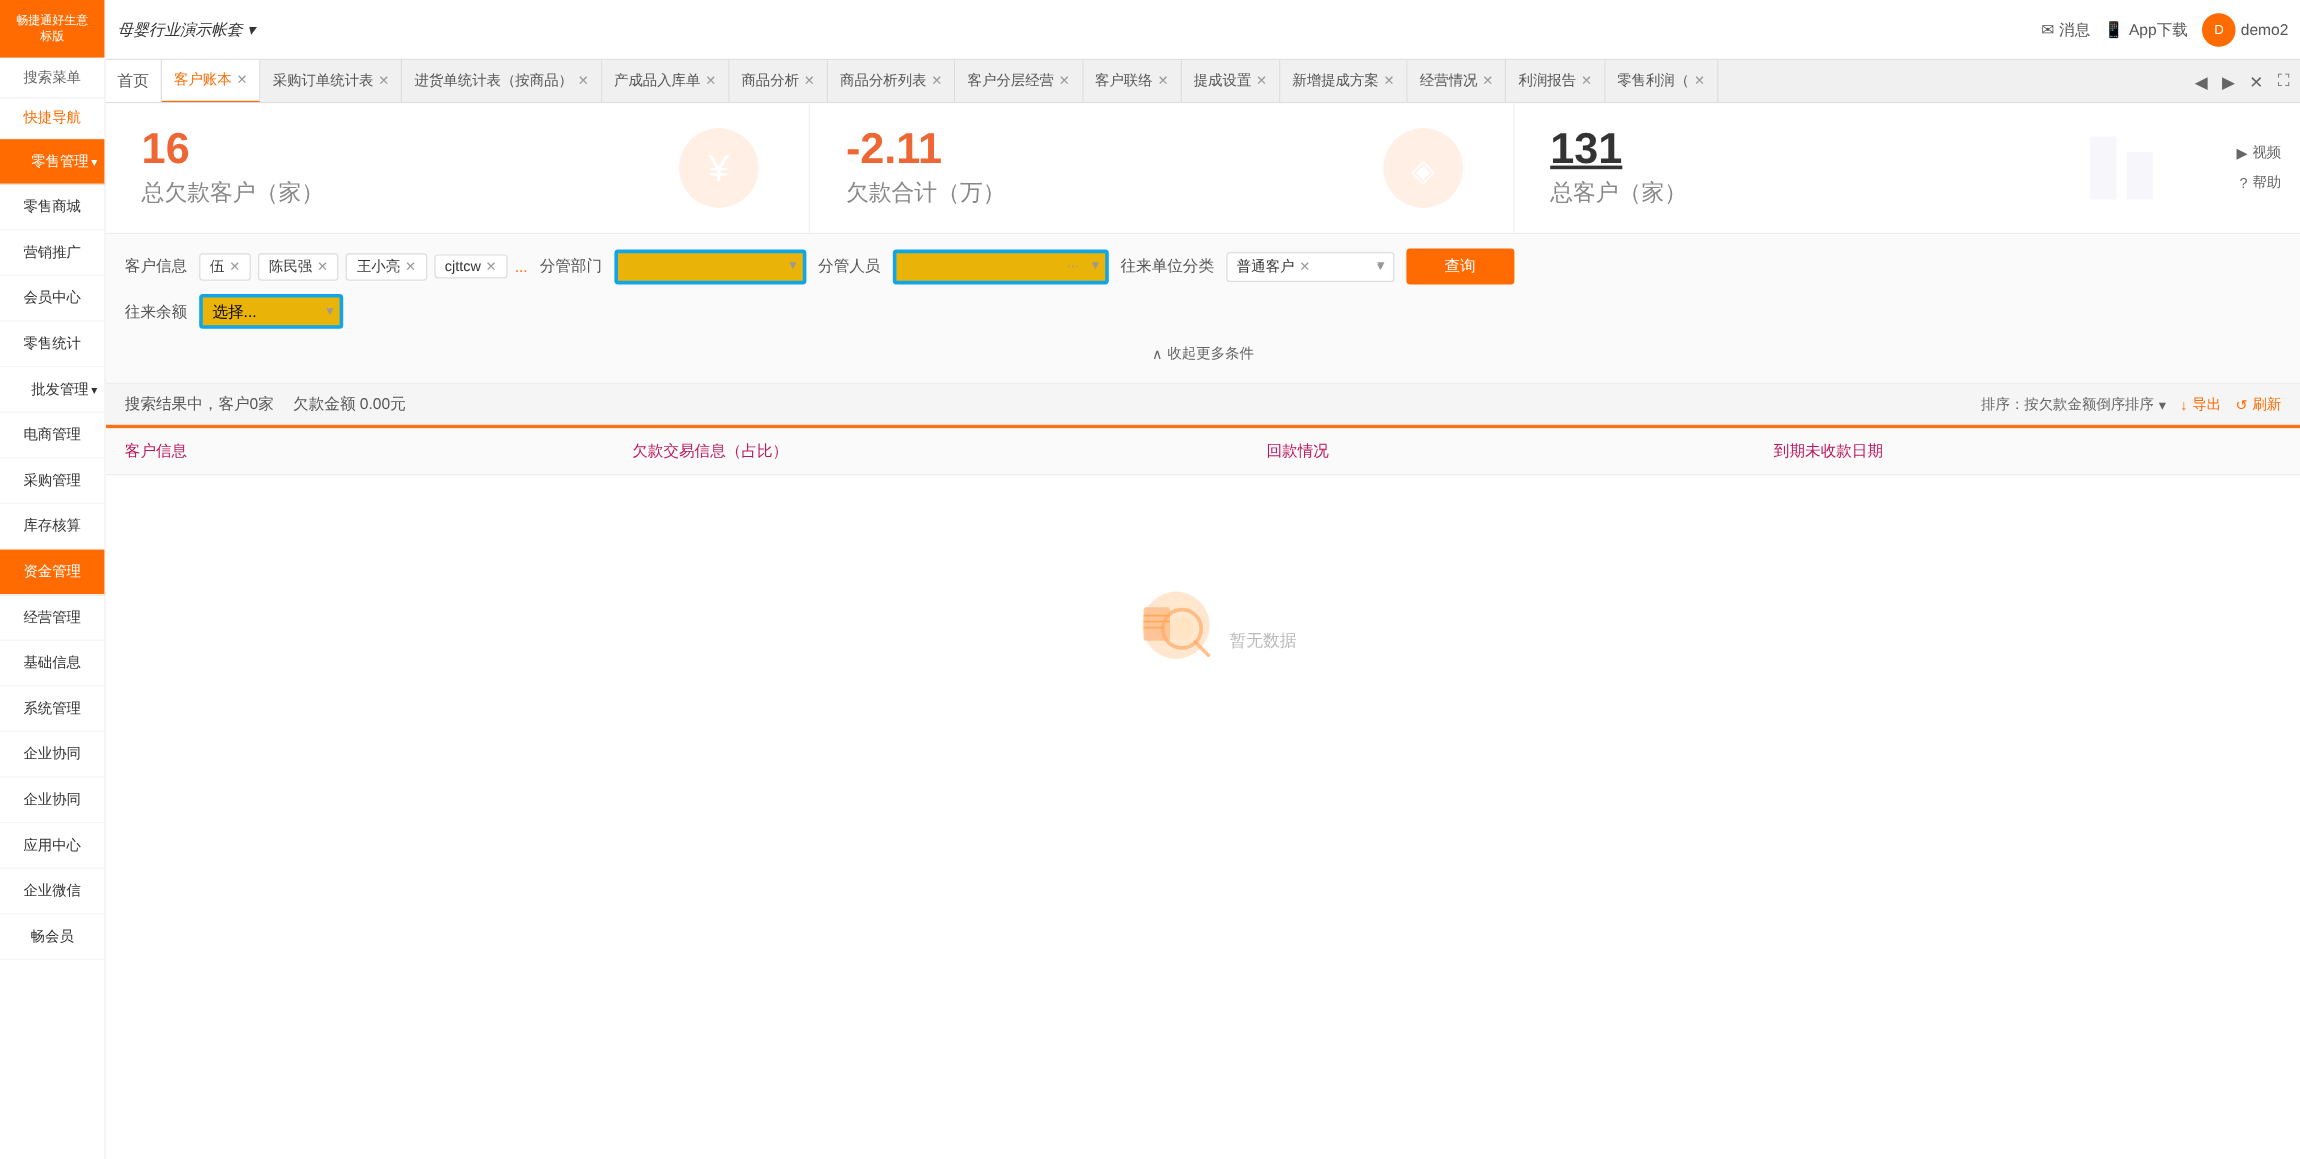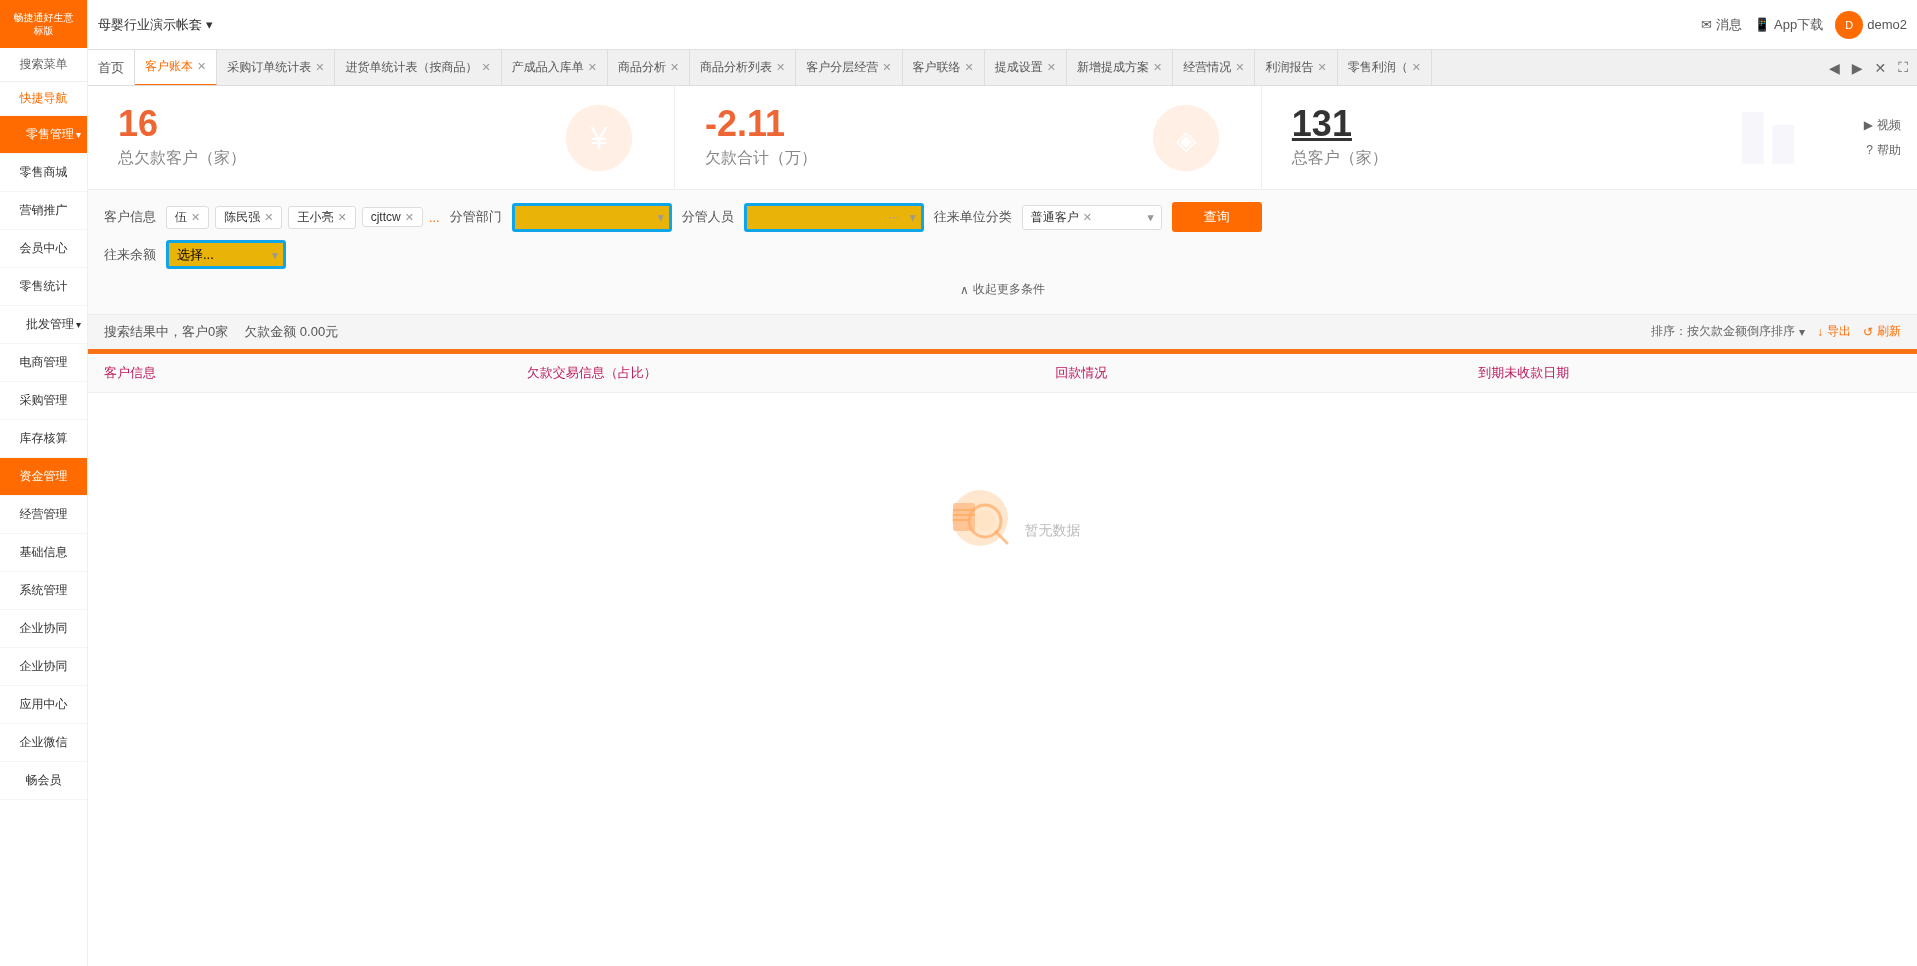--- a/index.html
+++ b/index.html
@@ -12,21 +12,21 @@
     .sidebar-nav-item { padding: 10px 6px; font-size: 12px; color: #333; text-align: center; cursor: pointer; border-bottom: 1px solid #f5f5f5; }
     .sidebar-nav-item.active { background: #ff6b00; color: #fff; }
     .sidebar-nav-item.has-sub { display: flex; align-items: center; justify-content: flex-end; gap: 2px; }
 
     
     .main { flex: 1; display: flex; flex-direction: column; overflow: hidden; }
 
     
     .topbar { height: 50px; background: #fff; border-bottom: 1px solid #e0e0e0; display: flex; align-items: center; padding: 0 10px; justify-content: space-between; }
     .topbar-left { display: flex; align-items: center; gap: 8px; font-size: 13px; }
-    .topbar-dropdown { display: flex; align-items: center; gap: 4px; color: #333; cursor: pointer; }
+    .topbar-dropdown { display: flex; align-items: center; gap: 4px; color: #333; cursor: pointer; font-style: italic; }
     .topbar-right { display: flex; align-items: center; gap: 12px; font-size: 13px; color: #555; }
     .topbar-right-item { display: flex; align-items: center; gap: 4px; cursor: pointer; }
     .avatar { width: 28px; height: 28px; border-radius: 50%; background: #ff6b00; display: flex; align-items: center; justify-content: center; color: #fff; font-size: 11px; }
 
     
     .tabs-bar { background: #f0f0f0; display: flex; align-items: center; border-bottom: 1px solid #ddd; height: 36px; overflow: hidden; }
     .tab { display: flex; align-items: center; padding: 0 10px; height: 36px; font-size: 12px; color: #555; cursor: pointer; border-right: 1px solid #ddd; white-space: nowrap; background: #f0f0f0; gap: 4px; }
     .tab.active { background: #fff; color: #ff6b00; border-bottom: 2px solid #ff6b00; }
     .tab-home { background: #fff; font-size: 13px; }
     .tab-close { color: #999; font-size: 11px; cursor: pointer; }
@@ -35,38 +35,38 @@
 
     
     .content { flex: 1; overflow-y: auto; background: #fff; }
 
     
     .summary-row { display: flex; align-items: stretch; border-bottom: 1px solid #eee; }
     .summary-card { flex: 1; padding: 20px 30px; display: flex; flex-direction: column; align-items: flex-start; justify-content: center; border-right: 1px solid #eee; position: relative; }
     .summary-value { font-size: 36px; font-weight: bold; color: #e63; line-height: 1; }
     .summary-value.negative { color: #e63; }
     .summary-value.black { color: #333; text-decoration: underline; }
-    .summary-label { font-size: 16px; color: #888; margin-top: 6px; }
+    .summary-label { font-size: 19px; color: #888; margin-top: 6px; }
 
     
     .filter-section { padding: 12px 16px; border-bottom: 1px solid #eee; background: #fafafa; }
     .filter-row { display: flex; align-items: center; gap: 10px; margin-bottom: 8px; flex-wrap: wrap; }
     .filter-label { color: #555; font-size: 13px; white-space: nowrap; }
     .filter-tags { display: flex; align-items: center; gap: 6px; flex-wrap: wrap; }
     .filter-tag { display: flex; align-items: center; gap: 4px; background: #fff; border: 1px solid #ddd; border-radius: 3px; padding: 2px 8px; font-size: 12px; color: #333; }
     .filter-tag .remove { color: #999; cursor: pointer; font-size: 11px; }
     .filter-more { color: #ff6b00; cursor: pointer; font-size: 13px; }
     .filter-select { border: 3px solid #0ea5e9; border-radius: 3px; padding: 4px 24px 4px 8px; font-size: 13px; background: #eab308; appearance: none; position: relative; min-width: 120px; cursor: pointer; }
     .filter-select-wrapper { position: relative; display: inline-block; }
     .filter-select-wrapper::after { content: '▼'; position: absolute; right: 6px; top: 50%; transform: translateY(-50%); font-size: 10px; color: #999; pointer-events: none; }
     .filter-btn { background: #ff6b00; color: #fff; border: none; border-radius: 3px; padding: 6px 32px; font-size: 13px; cursor: pointer; }
     .filter-collapse { display: flex; align-items: center; justify-content: center; gap: 4px; color: #666; font-size: 12px; cursor: pointer; padding: 4px 0; }
 
     
-    .result-bar { display: flex; align-items: flex-start; justify-content: space-between; padding: 8px 16px; background: #f5f5f5; border-bottom: 5px solid #f97316; font-size: 13px; color: #555; gap: 12px; }
+    .result-bar { display: flex; align-items: flex-end; justify-content: space-between; padding: 8px 16px; background: #f5f5f5; border-bottom: 3px solid #f97316; font-size: 13px; color: #555; gap: 12px; }
     .result-bar-left { display: flex; gap: 16px; }
     .result-bar-right { display: flex; align-items: center; gap: 12px; }
     .sort-btn { display: flex; align-items: center; gap: 4px; color: #666; cursor: pointer; font-size: 12px; }
     .action-btn { display: flex; align-items: center; gap: 4px; color: #ff6b00; cursor: pointer; font-size: 12px; }
 
     
     .data-table { width: 100%; }
     .table-header { display: flex; align-items: center; padding: 10px 16px; font-size: 13px; color: #be185d; font-weight: 500; border-bottom: 1px solid #eee; background: #fafafa; }
     .col-customer { flex: 2; }
     .col-debt { flex: 2.5; }

